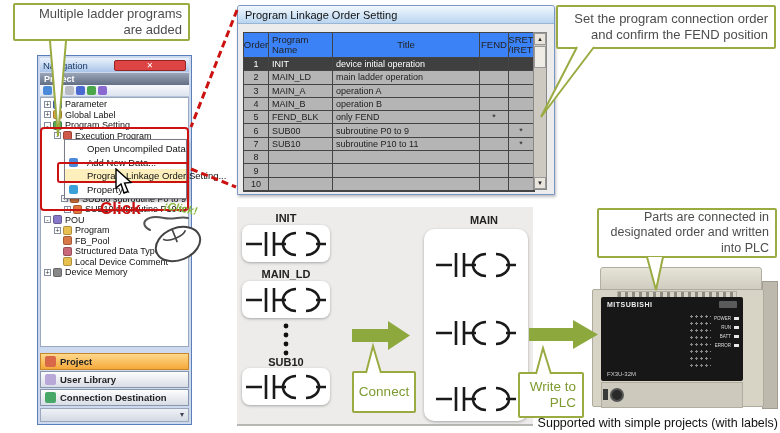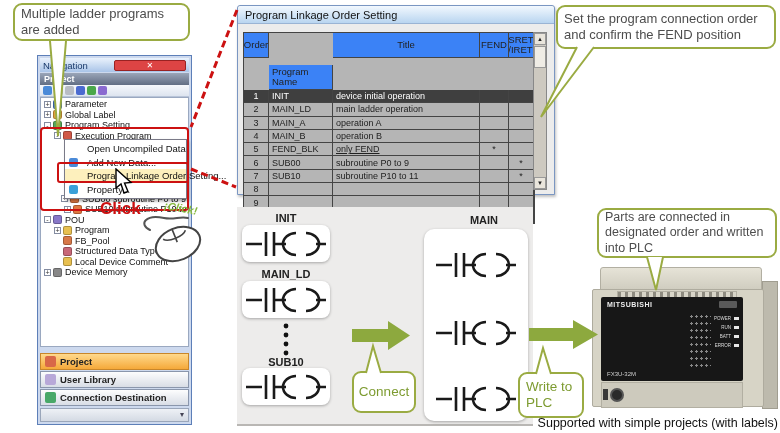--- a/index.html
+++ b/index.html
@@ -5,22 +5,22 @@
   :root{
     --green:#9aab42; --ctext:#4d4d4d; --action:#7d9b30; --arrow:#8da93e;
     --red:#cc1111; --mhl:#fdf0bd; --selrow:#3f3f3f; --seltree:#3163c6;
   }
   *{box-sizing:border-box}
   html,body{margin:0;padding:0}
   body{width:780px;height:433px;position:relative;overflow:hidden;background:#fff;
        font-family:"Liberation Sans",sans-serif;color:#222}
 
   
-  .callout{position:absolute;background:#fff;border:2px solid var(--green);border-radius:9px;
-    color:var(--ctext);font-size:13px;line-height:1.22;text-align:left;
+  .callout{position:absolute;background:#fff;border:2px solid var(--green);border-radius:2px;
+    color:var(--ctext);font-size:13px;line-height:1.22;text-align:right;
     display:flex;align-items:center;justify-content:center;padding:2px 6px;z-index:30}
   .callout.action{color:var(--action);font-size:13.5px}
 
   
   .nav{position:absolute;left:37px;top:55px;width:155px;height:370px;z-index:10;
     background:#cdd9ee;border:1px solid #5d7fb8;padding:2px}
   .nav-title{height:14px;background:linear-gradient(#eaf2fc,#a9c4e8);display:flex;align-items:center;
     font-size:9.5px;color:#1a3a6b;padding:0 3px}
   .nav-title span{flex:1}
   .nav-close{width:11px;height:11px;background:#d44;border:1px solid #922;border-radius:2px;color:#fff;
@@ -245,21 +245,21 @@
 <div class="redbox" style="left:40px;top:127px;width:149px;height:84px"></div>
 <div class="redbox" style="left:57px;top:162px;width:132px;height:21px;border-radius:3px"></div>
 <div class="clicktxt">Click</div>
 <div class="clickbubble">¡Click!</div>
 
 <div class="dlg">
   <div class="dlg-title">Program Linkage Order Setting</div>
   <div class="grid">
       <div class="grow ghead">
         <div class="gcell" style="width: 25px; height: 25px;">Order</div>
-        <div class="gcell" style="width: 64px; height: 25px; margin-top: 32px;">Program Name</div>
+        <div class="gcell" style="width: 64px; height: 25px;">Program Name</div>
         <div class="gcell" style="width: 147px; height: 25px;">Title</div>
         <div class="gcell" style="width: 29px; height: 25px;">FEND</div>
         <div class="gcell" style="width: 25px; height: 25px;">SRET
 /IRET</div>
       </div>
       <div class="grow sel">
         <div class="gcell c" style="width: 25px; height: 13.3px;">1</div>
         <div class="gcell" style="width: 64px; height: 13.3px;">INIT</div>
         <div class="gcell" style="width: 147px; height: 13.3px;">device initial operation</div>
         <div class="gcell c" style="width: 29px; height: 13.3px;"></div>
@@ -282,21 +282,21 @@
       <div class="grow">
         <div class="gcell c" style="width: 25px; height: 13.3px;">4</div>
         <div class="gcell" style="width: 64px; height: 13.3px;">MAIN_B</div>
         <div class="gcell" style="width: 147px; height: 13.3px;">operation B</div>
         <div class="gcell c" style="width: 29px; height: 13.3px;"></div>
         <div class="gcell c" style="width: 25px; height: 13.3px;"></div>
       </div>
       <div class="grow">
         <div class="gcell c" style="width: 25px; height: 13.3px;">5</div>
         <div class="gcell" style="width: 64px; height: 13.3px;">FEND_BLK</div>
-        <div class="gcell" style="width: 147px; height: 13.3px; text-decoration: underline;">only FEND</div>
+        <div class="gcell" style="width: 147px; height: 13.3px;">only FEND</div>
         <div class="gcell c" style="width: 29px; height: 13.3px;">*</div>
         <div class="gcell c" style="width: 25px; height: 13.3px;"></div>
       </div>
       <div class="grow">
         <div class="gcell c" style="width: 25px; height: 13.3px;">6</div>
         <div class="gcell" style="width: 64px; height: 13.3px;">SUB00</div>
         <div class="gcell" style="width: 147px; height: 13.3px;">subroutine P0 to 9</div>
         <div class="gcell c" style="width: 29px; height: 13.3px;"></div>
         <div class="gcell c" style="width: 25px; height: 13.3px;">*</div>
       </div>

